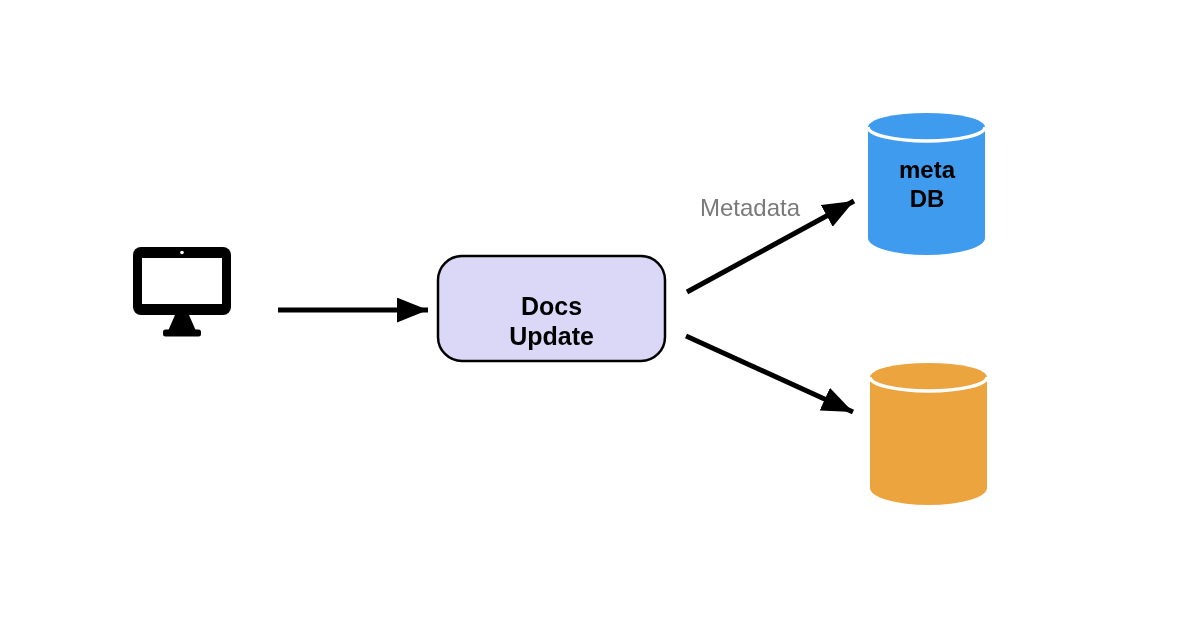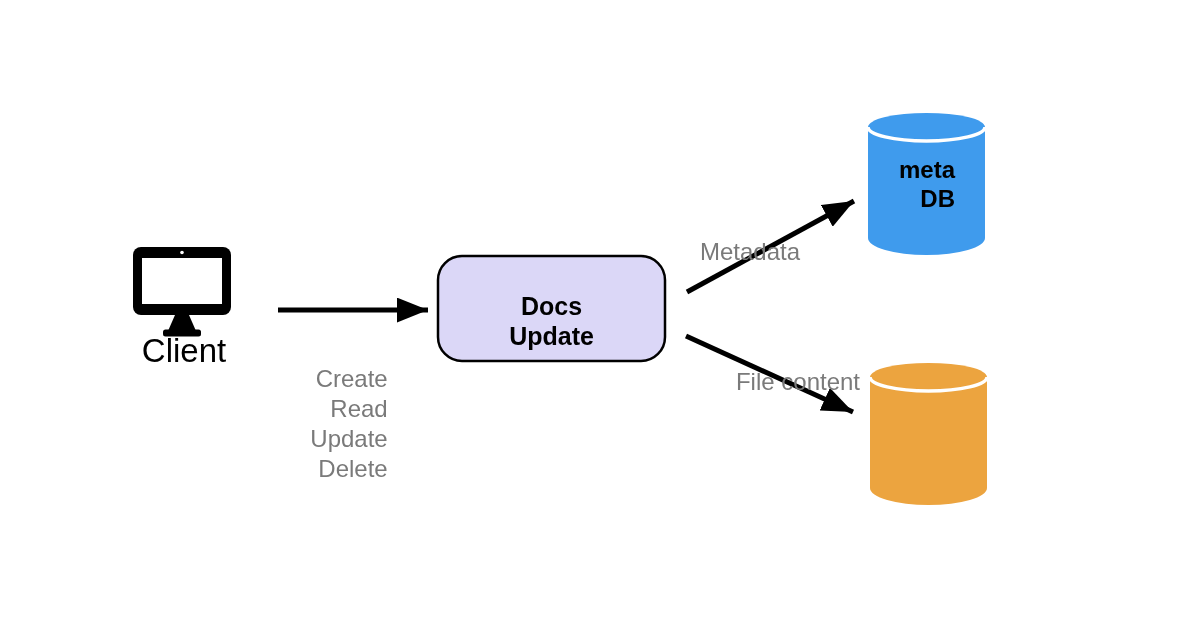--- a/index.html
+++ b/index.html
@@ -18,33 +18,32 @@
   .shape-layer {
     position: absolute;
     left: 0;
     top: 0;
     width: 1200px;
     height: 633px;
   }
   .label {
     position: absolute;
     transform: translateX(-50%);
-    text-align: right;
+    text-align: center;
     white-space: nowrap;
     color: #000000;
   }
   .node-label {
     font-weight: 700;
     color: #000000;
   }
   .edge-label {
     color: #7a7a7a;
     font-size: 24px;
     font-weight: 400;
-    margin-top: 44px;
   }
   .client-label {
     font-size: 33px;
     font-weight: 400;
     top: 332px;
     left: 184px;
   }
   .crud-block {
     top: 320px;
     left: 349px;
@@ -120,37 +119,29 @@
       <path d="M868,127 A58.5,14 0 0 0 985,127" fill="none" stroke="#ffffff" stroke-width="3.5"></path>
     </g>
 
     <g>
       <path d="M870,377 L870,488 A58.5,17 0 0 0 987,488 L987,377 Z" fill="#eca43f"></path>
       <ellipse cx="928.5" cy="377" rx="58.5" ry="14" fill="#eca43f"></ellipse>
       <path d="M870,377 A58.5,14 0 0 0 987,377" fill="none" stroke="#ffffff" stroke-width="3.5"></path>
     </g>
   </svg>
 
-  <div class="label client-label">Client</div>
 
-  <div class="label crud-block edge-label">
-    <div>Create</div>
-    <div>Read</div>
-    <div>Update</div>
-    <div>Delete</div>
-  </div>
 
   <div class="docs-service-text node-label">
     <div>Docs</div>
     <div>Update</div>
   </div>
 
   <div class="label edge-label metadata-label">Metadata</div>
 
-  <div class="label edge-label filecontent-label">File content</div>
 
   <div class="label node-label metadb-text">
     <div>meta</div>
     <div>DB</div>
   </div>
 
 
 </div>
 
 </body></html>

